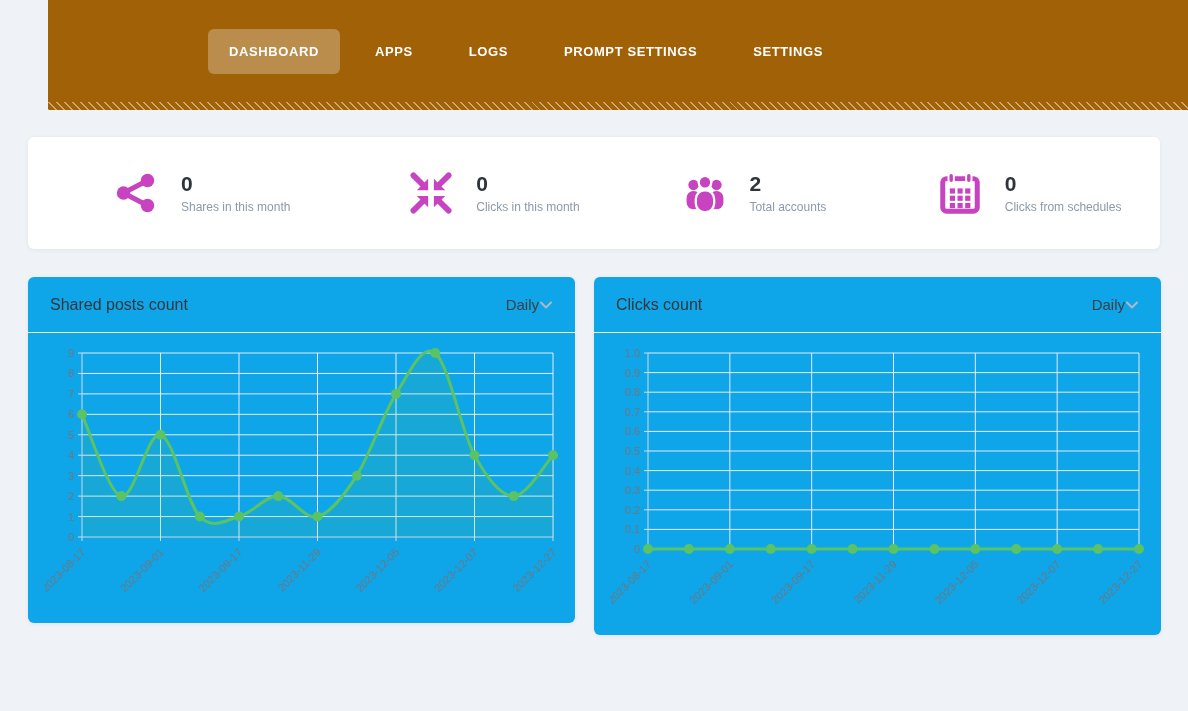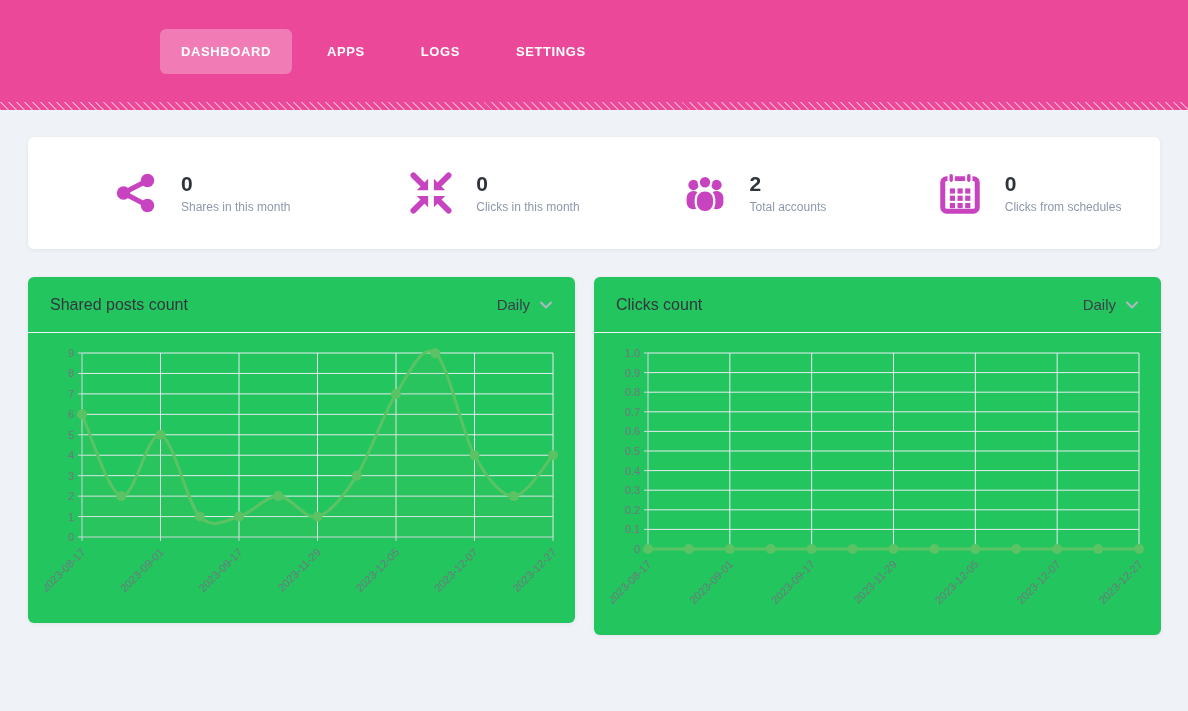--- a/index.html
+++ b/index.html
@@ -1,20 +1,20 @@
 <!DOCTYPE html>
 <html><head>
 <meta charset="utf-8">
 <style>
   * { margin:0; padding:0; box-sizing:border-box; }
   html,body { width:1188px; height:711px; overflow:hidden; }
   body { font-family:"Liberation Sans", sans-serif; background:#eff3f7; }
 
   
-  .header { height:110px; background:#ec4899; display:flex; flex-direction:column; }
+  .header { height:110px; background:#a16207; display:flex; flex-direction:column;margin-left:48px; }
   .header-main { flex:1; display:flex; align-items:center; padding-left:160px; }
   .header-stripes { height:8px;
     background:repeating-linear-gradient(45deg, rgba(255,255,255,.45) 0 1.4px, rgba(255,255,255,0) 1.4px 5.6px);
   }
   .nav { display:flex; align-items:center; gap:14px; }
   .nav-item { color:#fff; font-size:13px; font-weight:600; letter-spacing:.6px;
     text-transform:uppercase; padding:15px 21px; border-radius:6px; cursor:pointer; white-space:nowrap; }
   .nav-item.active { background:rgba(255,255,255,.28); }
 
   .main { padding:0 28px; }
@@ -25,40 +25,41 @@
   .stat { flex:1; display:flex; align-items:center; gap:22px; }
   .stat:nth-child(1){ padding-left:85px; } .stat:nth-child(2){ padding-left:72px; }
   .stat:nth-child(3){ padding-left:50px; } .stat:nth-child(4){ padding-left:32px; }
   .stat-icon { width:46px; height:46px; flex:0 0 46px; }
   .stat-icon svg { width:100%; height:100%; }
   .stat-value { font-size:21px; font-weight:700; color:#2f333b; line-height:1.15; }
   .stat-label { font-size:12px; color:#8d99ab; margin-top:3px; }
 
   
   .charts-row { display:flex; gap:19px; margin-top:28px; align-items:flex-start; }
-  .chart-card { background:#22c55e; border-radius:6px; box-shadow:0 1px 4px rgba(25,39,60,.07); }
+  .chart-card { background:#0ea5e9; border-radius:6px; box-shadow:0 1px 4px rgba(25,39,60,.07); }
   .chart-card.left { width:547px; }
   .chart-card.right { width:567px; }
   .chart-header { height:56px; display:flex; align-items:center; justify-content:space-between;
     padding:0 22px; border-bottom:1px solid #f0f2f5; }
   .chart-title { font-size:16px; color:#33373d; }
-  .period-select { display:flex; align-items:center; gap:9px; cursor:pointer; }
+  .period-select { display:flex; align-items:center; cursor:pointer; }
   .period-label { font-size:15px; color:#3c4148; }
   .chart-body { padding:8px 16px 10px 16px; }
   svg text { font-family:"Liberation Sans", sans-serif; }
 </style>
 </head>
 <body>
 
 <header class="header">
   <div class="header-main">
     <nav class="nav">
       <div class="nav-item active">DASHBOARD</div>
       <div class="nav-item">APPS</div>
       <div class="nav-item">LOGS</div>
+      <div class="nav-item">PROMPT SETTINGS</div>
       <div class="nav-item">SETTINGS</div>
     </nav>
   </div>
   <div class="header-stripes"></div>
 </header>
 
 <main class="main">
 
   <section class="stats-card">
 

